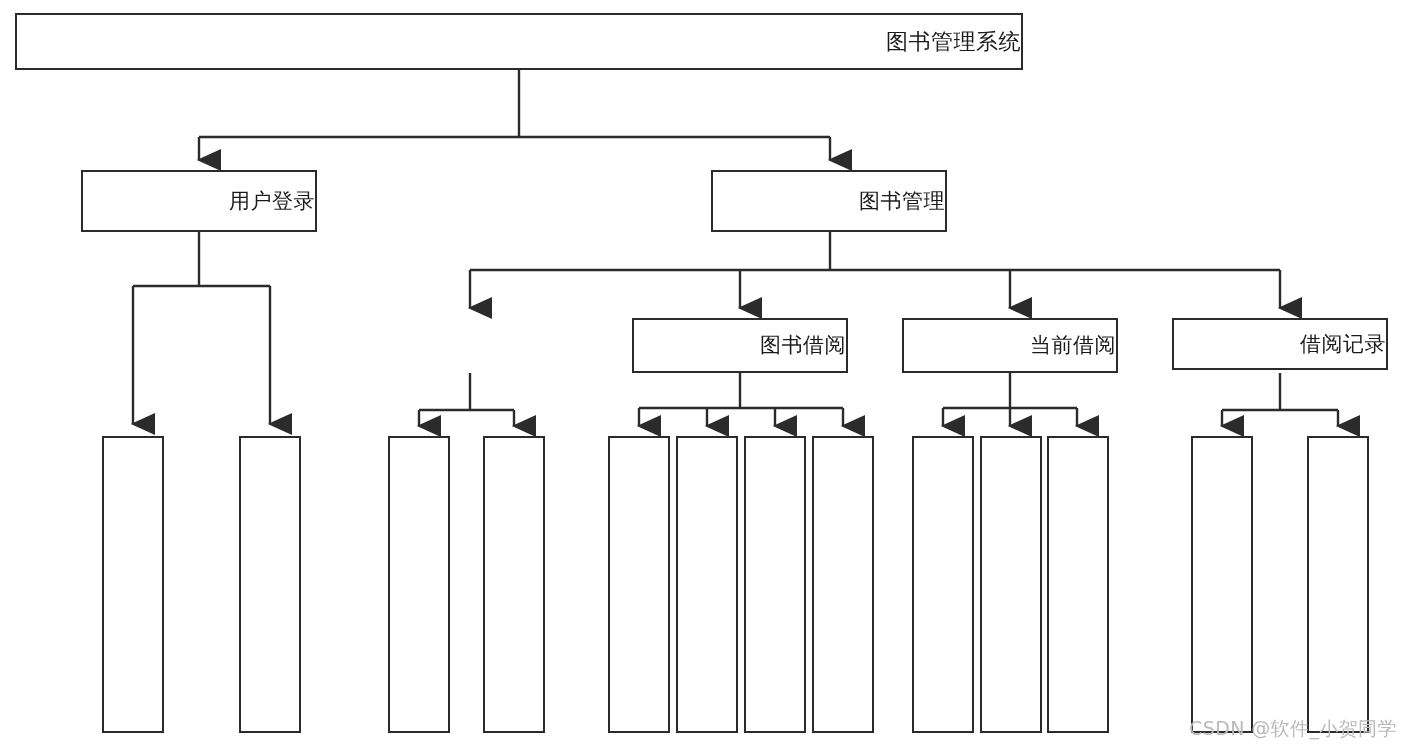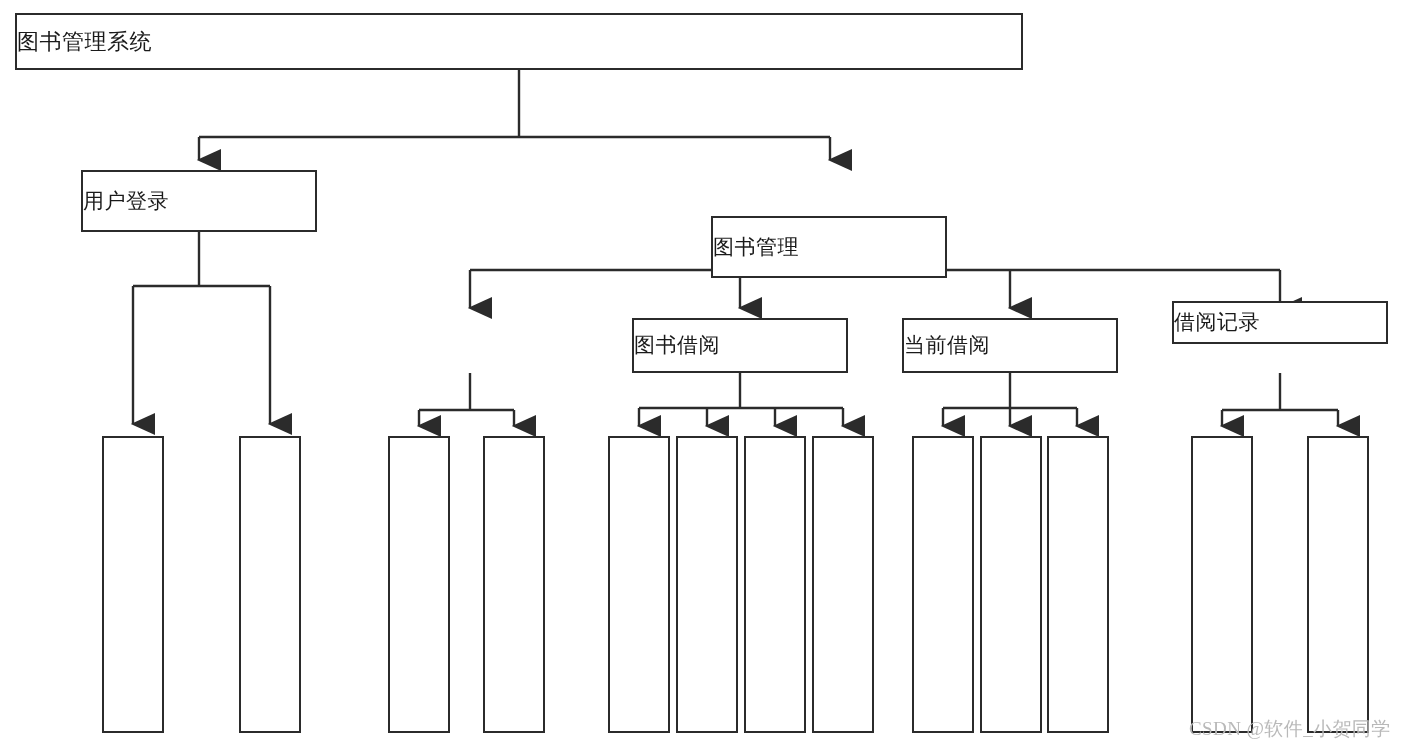--- a/index.html
+++ b/index.html
@@ -26,21 +26,21 @@
     height: 747px;
     pointer-events: none;
   }
   .node {
     position: absolute;
     box-sizing: border-box;
     border: 2px solid #2b2b2b;
     background: #ffffff;
     display: flex;
     align-items: center;
-    justify-content: flex-start;
+    justify-content: flex-end;
     color: #1a1a1a;
   }
   .node .label {
     display: block;
     text-align: center;
     line-height: 1.18;
   }
   .node.h .label {
     font-size: 21px;
     letter-spacing: 0.5px;
@@ -126,31 +126,31 @@
     </g>
   </svg>
 
   <div class="node root h" style="left:15px; top:13px; width:1008px; height:57px;">
     <span class="label">图书管理系统</span>
   </div>
 
   <div class="node h" style="left:81px; top:170px; width:236px; height:62px;">
     <span class="label">用户登录</span>
   </div>
-  <div class="node h" style="left:711px; top:170px; width:236px; height:62px;margin-top:46px;">
+  <div class="node h" style="left:711px; top:170px; width:236px; height:62px;">
     <span class="label">图书管理</span>
   </div>
 
   <div class="node h" style="left:902px; top:318px; width:216px; height:55px;">
     <span class="label">当前借阅</span>
   </div>
   <div class="node h" style="left:632px; top:318px; width:216px; height:55px;">
     <span class="label">图书借阅</span>
   </div>
-  <div class="node h" style="left:1172px; top:301px; width:216px; height:43px;">
+  <div class="node h" style="left:1172px; top:318px; width:216px; height:52px;">
     <span class="label">借阅记录</span>
   </div>
 
   <div class="node leaf" style="left:102px; top:436px; width:62px; height:297px;">
     <span class="label">用户登录</span>
   </div>
   <div class="node leaf" style="left:239px; top:436px; width:62px; height:297px;">
     <span class="label">注销登录</span>
   </div>
 
@@ -184,15 +184,15 @@
     <span class="label">确认归还（管理员）</span>
   </div>
 
   <div class="node leaf" style="left:1191px; top:436px; width:62px; height:297px;">
     <span class="label">新增借阅记录</span>
   </div>
   <div class="node leaf" style="left:1307px; top:436px; width:62px; height:297px;">
     <span class="label">查询借阅记录</span>
   </div>
 
-  <div class="watermark" style="left:1189px; top:716px;font-family:Liberation Serif, serif;">CSDN @软件_小贺同学</div>
+  <div class="watermark" style="left:1189px; top:716px;">CSDN @软件_小贺同学</div>
 
 </div>
 
 </body></html>

